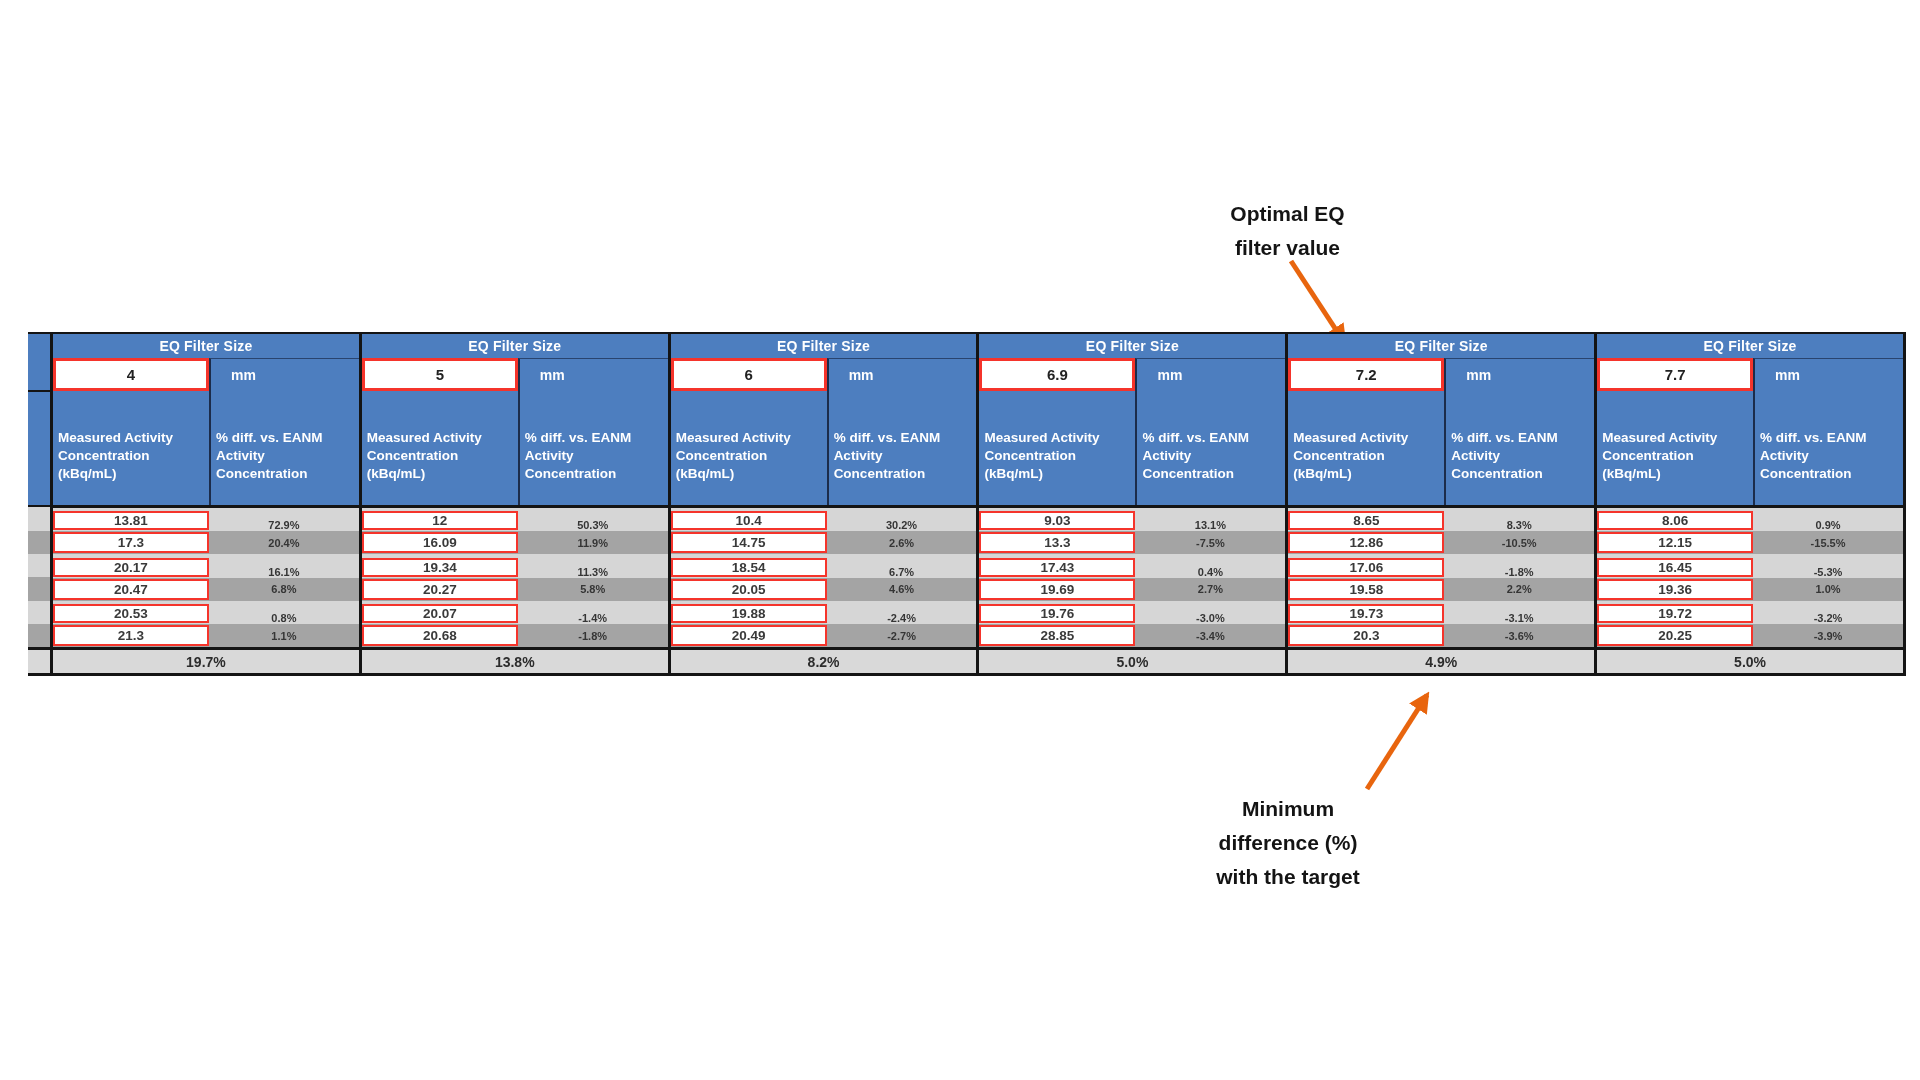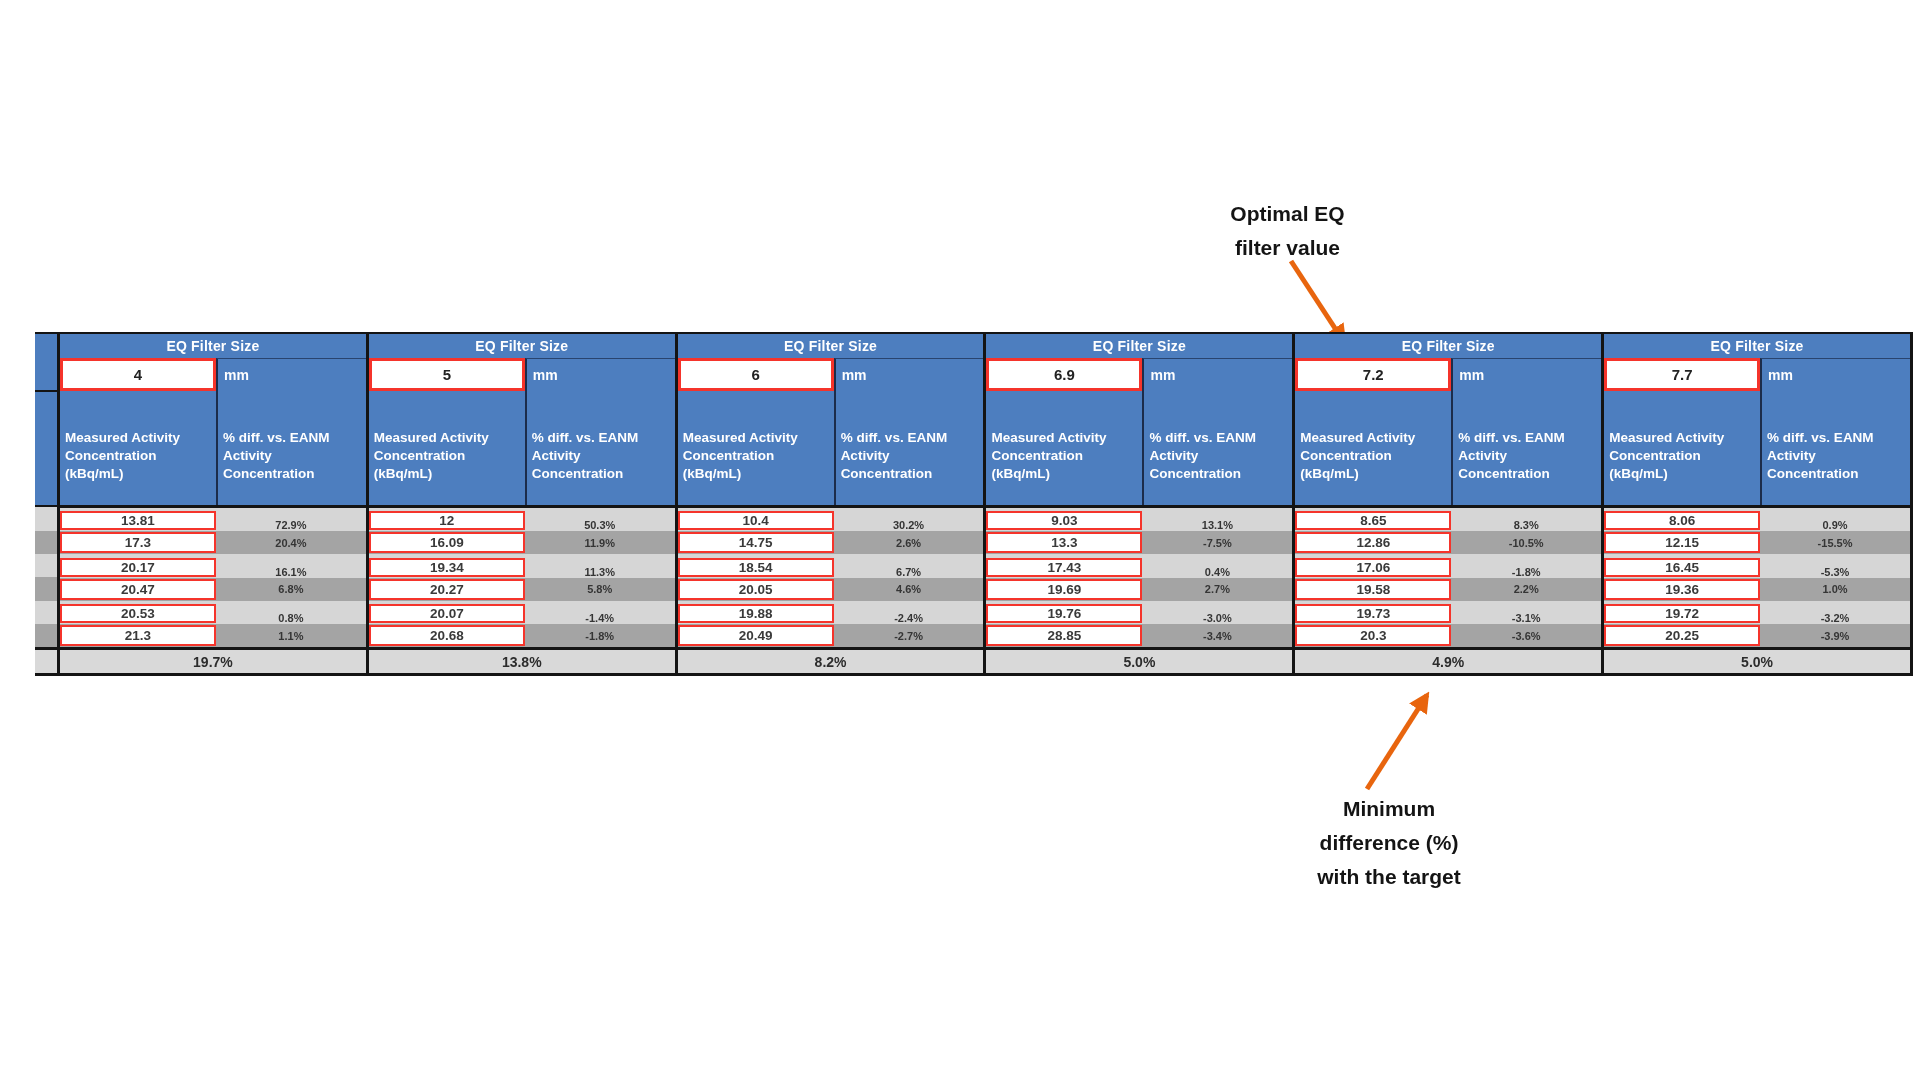--- a/index.html
+++ b/index.html
@@ -3,21 +3,21 @@
 <meta charset="utf-8">
 <style>
   html,body{margin:0;padding:0;}
   body{
     width:1920px;height:1080px;position:relative;overflow:hidden;
     background:#ffffff;font-family:"Liberation Sans",sans-serif;
   }
 
   
   #eq-table{
-    position:absolute;left:35px;top:332px;width:1878px;height:344px;
+    position:absolute;left:28px;top:332px;width:1878px;height:344px;
     display:flex;box-sizing:border-box;background:#be185d;
     border-top:2px solid #141414;border-bottom:3px solid #141414;
   }
 
   
   .sliver{flex:0 0 22px;display:flex;flex-direction:column;}
   .sl-top{
     height:176px;box-sizing:border-box;
     background:linear-gradient(#4d7ebf 0 56px,#141414 56px 58px,#4d7ebf 58px calc(100% - 2px),#141414 calc(100% - 2px) 100%);
   }
@@ -31,21 +31,21 @@
     font-weight:bold;font-size:14px;text-align:center;letter-spacing:.2px;
   }
   .g-val-row{height:34px;display:flex;background:#4d7ebf;}
   .val-cell{
     width:51%;box-sizing:border-box;background:#fff;border:3px solid #f5342b;
     display:flex;align-items:center;justify-content:center;
     font-size:15px;font-weight:bold;color:#222;
   }
   .mm-cell{
     flex:1;color:#fff;font-weight:bold;font-size:14px;
-    display:flex;align-items:center;padding-left:6px;box-sizing:border-box;
+    display:flex;align-items:center;padding-left:20px;box-sizing:border-box;
     border-top:1px solid rgba(12,20,45,.55);border-left:2px solid #1c2c4a;
   }
 
   .g-cols{height:118px;display:flex;background:#4d7ebf;border-bottom:3px solid #141414;box-sizing:border-box;}
   .col-h{
     width:51%;box-sizing:border-box;color:#fff;font-weight:bold;
     font-size:13.5px;line-height:18px;display:flex;align-items:center;
     padding:16px 2px 0 5px;
   }
   .col-h2{width:49%;flex:1;border-left:2px solid #1c2c4a;}
@@ -69,21 +69,21 @@
     display:flex;align-items:center;justify-content:center;
     font-size:14px;font-weight:600;color:#2c2c2c;
   }
 
   
   .ann{
     position:absolute;font-size:21px;font-weight:600;color:#141414;
     text-align:center;white-space:pre-line;line-height:34px;
   }
   #ann-optimal{left:1180px;top:197px;width:215px;}
-  #ann-min{left:1264px;top:792px;width:250px;}
+  #ann-min{left:1163px;top:792px;width:250px;}
 
   #arrow-layer{position:absolute;left:0;top:0;width:1920px;height:1080px;pointer-events:none;}
 </style>
 </head>
 <body>
 
 <div class="ann" id="ann-optimal">Optimal EQ
 filter value</div>
 
 <div class="ann" id="ann-min">Minimum

